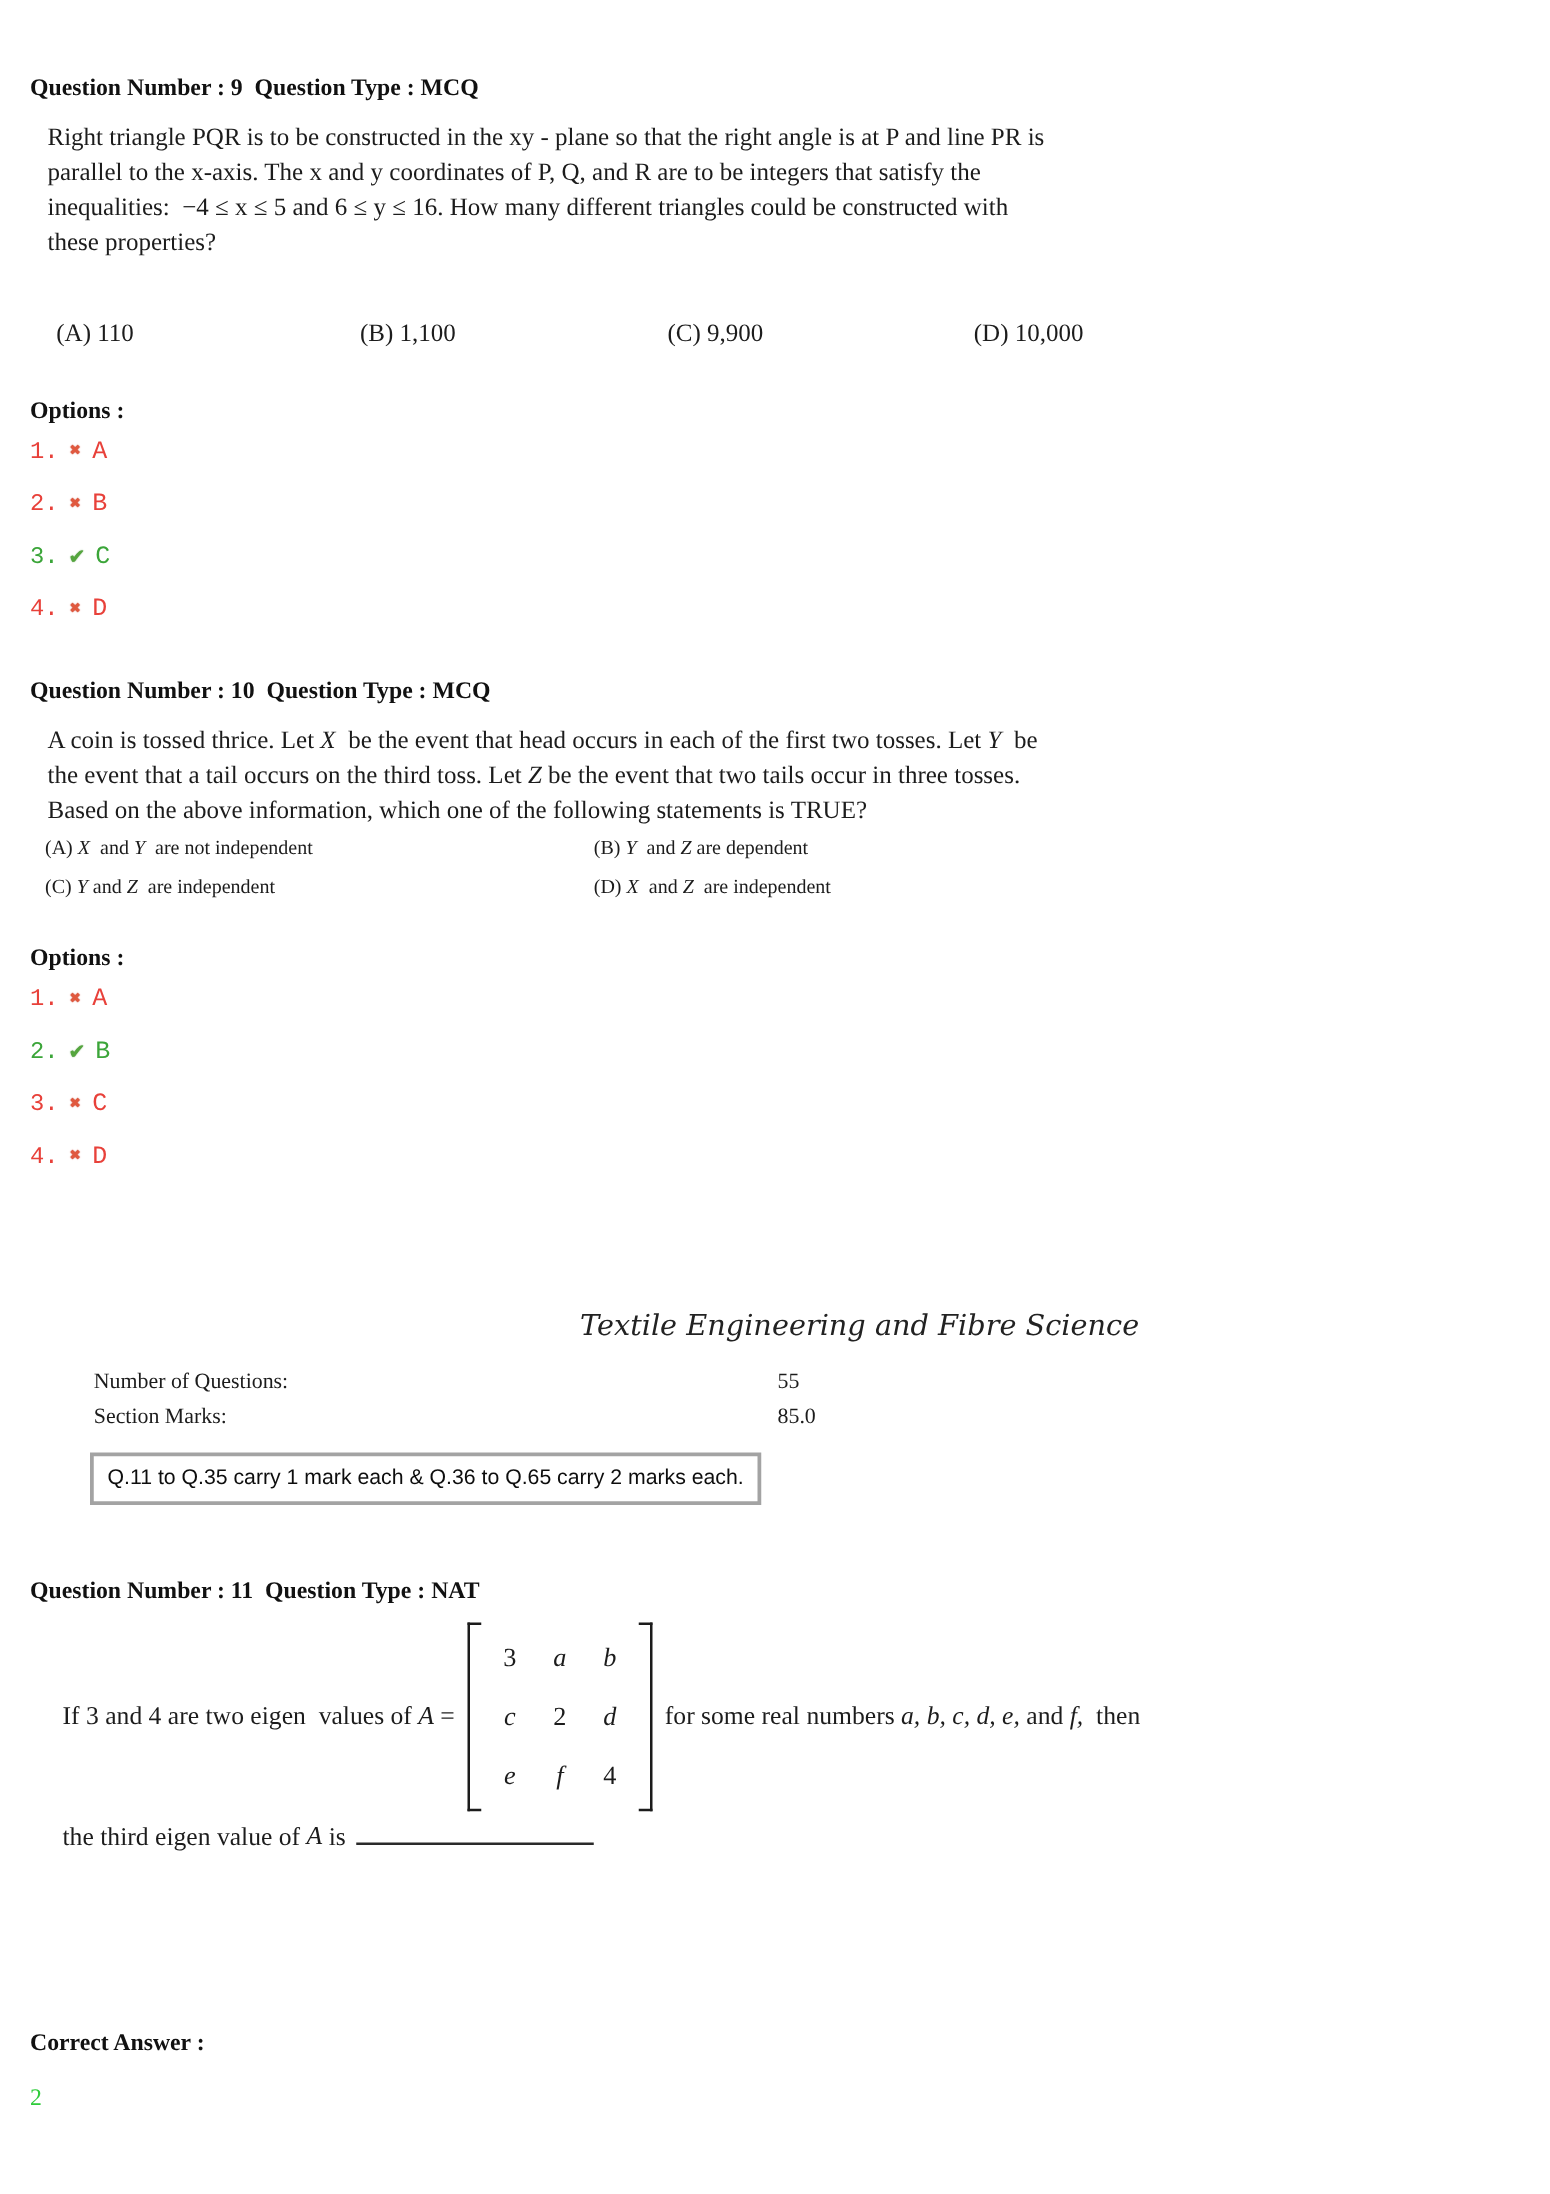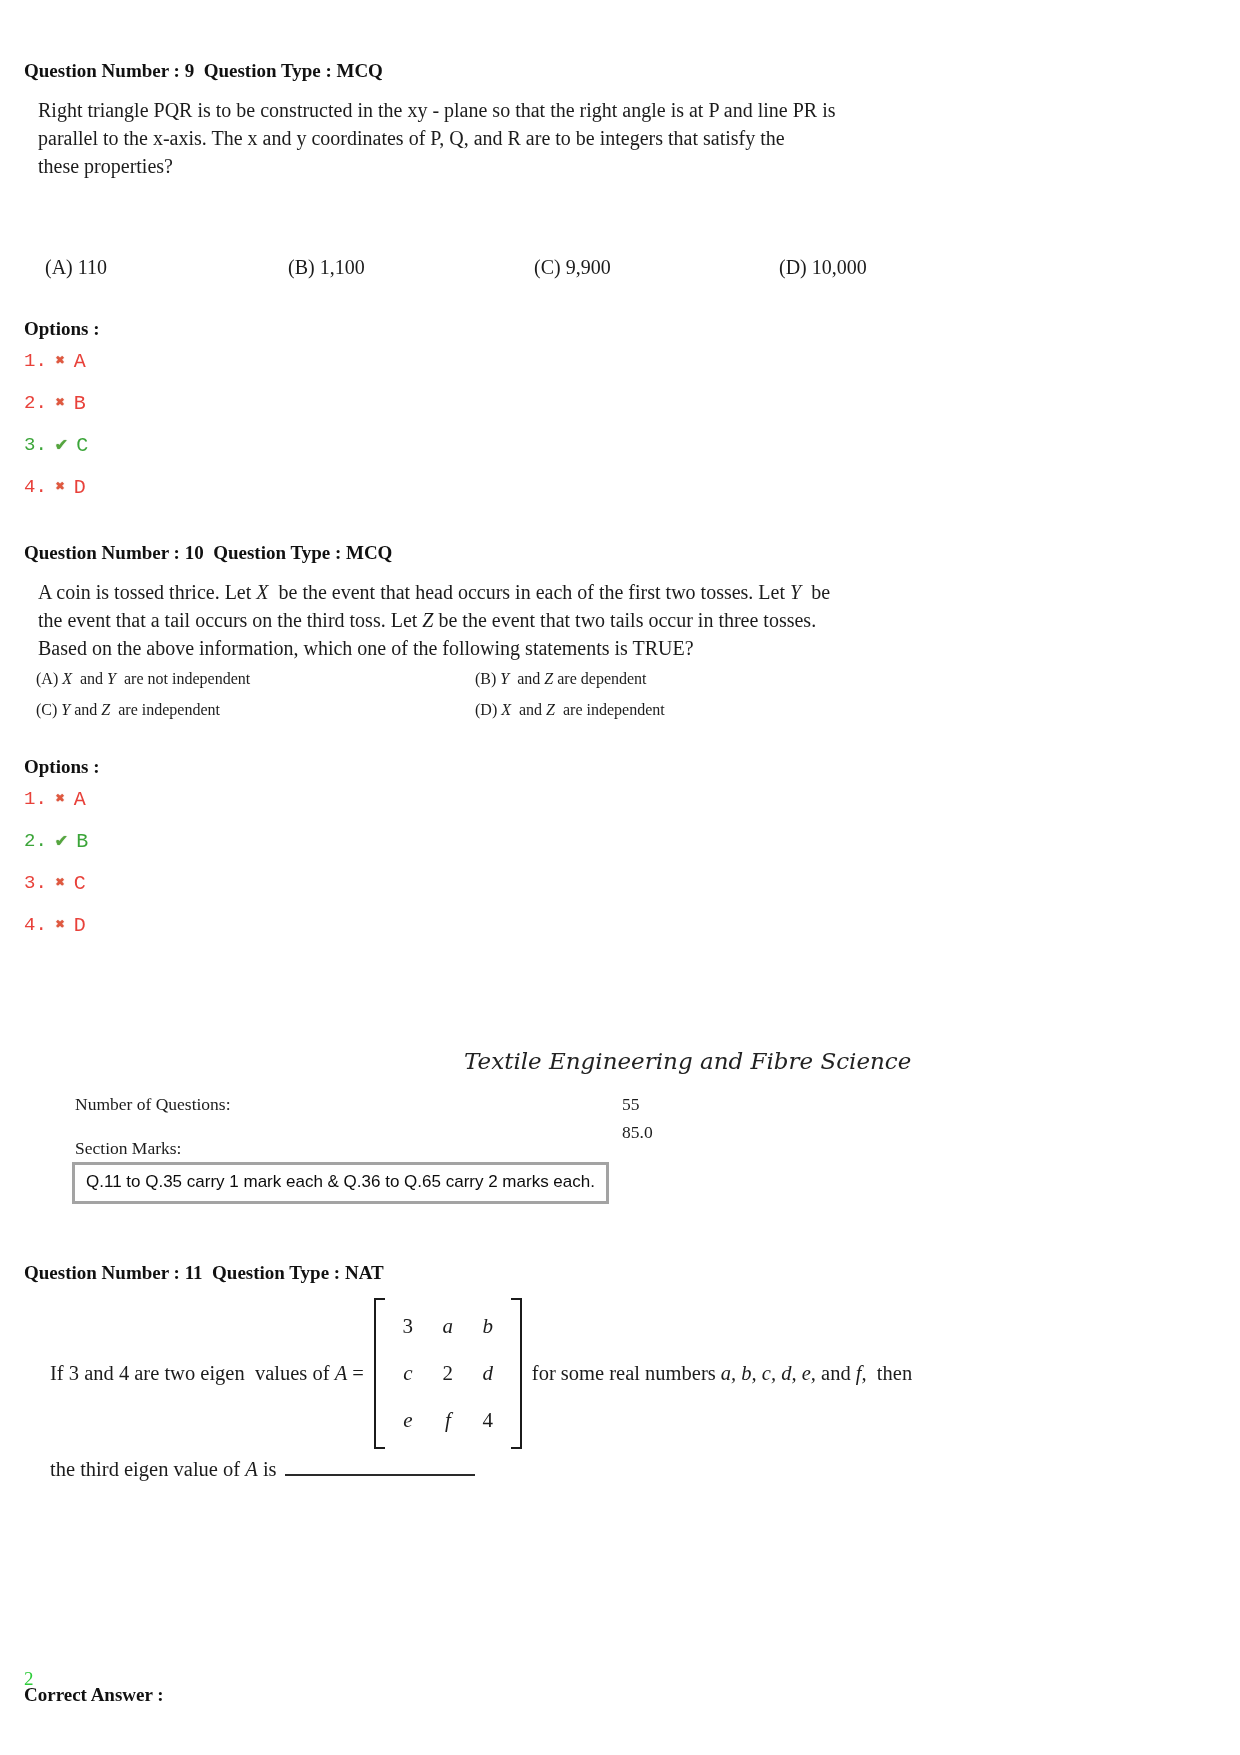--- a/index.html
+++ b/index.html
@@ -52,20 +52,21 @@
 </head>
 <body>
 
 <div id="page">
 
   <div class="abs qheader" style="left:24px;top:60px;">Question Number : 9  Question Type : MCQ</div>
 
   <div class="abs" style="left:38px;top:96px;">
     <div class="pline">Right triangle PQR is to be constructed in the xy - plane so that the right angle is at P and line PR is</div>
     <div class="pline">parallel to the x-axis. The x and y coordinates of P, Q, and R are to be integers that satisfy the</div>
+    <div class="pline">inequalities:  −4 ≤ x ≤ 5 and 6 ≤ y ≤ 16. How many different triangles could be constructed with</div>
     <div class="pline">these properties?</div>
   </div>
 
   <div class="abs chrow" style="left:0;top:256px;width:100%;height:30px;">
     <span class="ch c0"><span>(A)</span> <span>110</span></span>
     <span class="ch c1"><span>(B)</span> <span>1,100</span></span>
     <span class="ch c2"><span>(C)</span> <span>9,900</span></span>
     <span class="ch c3"><span>(D)</span> <span>10,000</span></span>
   </div>
 
@@ -134,21 +135,21 @@
     </div>
   </div>
 
   <div class="abs sec-title" style="left:464px;top:1048px;font-style:italic;">Textile Engineering and Fibre Science</div>
 
   <div class="abs sec-row" style="left:0;top:1094px;">
     <span class="abs" style="left:75px;top:0;">Number of Questions:</span>
     <span class="sec-val">55</span>
   </div>
   <div class="abs sec-row" style="left:0;top:1122px;">
-    <span class="abs" style="left:75px;top:16px;text-align:right;">Section Marks:</span>
+    <span class="abs" style="left:75px;top:0;text-align:right;">Section Marks:</span>
     <span class="sec-val">85.0</span>
   </div>
 
   <div class="abs notice" style="left:72px;top:1162px;">Q.11 to Q.35 carry 1 mark each &amp; Q.36 to Q.65 carry 2 marks each.</div>
 
   <div class="abs qheader" style="left:24px;top:1262px;">Question Number : 11  Question Type : NAT</div>
 
   <div class="abs eqline" style="left:50px;top:1298px;">
     <span class="seg">If 3 and 4 are two eigen  values of </span>
     <span class="seg ivar">A</span>
@@ -168,16 +169,16 @@
       </span>
       <span class="mbr r"></span>
     </span>
     <span class="seg"><span class="pre">for some real numbers </span><span class="ivar pre">a, b, c, d, e,</span><span class="pre"> and </span><span class="ivar pre">f,</span><span class="pre">  then</span></span>
   </div>
 
   <div class="abs" style="left:50px;top:1452px;font-size:20.5px;">
     <span class="pre">the third eigen value of </span><span class="ivar">A</span><span class="pre"> is</span><span class="blank-line"></span>
   </div>
 
-  <div class="abs ans-label" style="left:24px;top:1684px;text-align:center;">Correct Answer :</div>
+  <div class="abs ans-label" style="left:24px;top:1624px;text-align:center;">Correct Answer :</div>
   <div class="abs ans-val" style="left:24px;top:1668px;">2</div>
 
 </div>
 
 </body></html>

